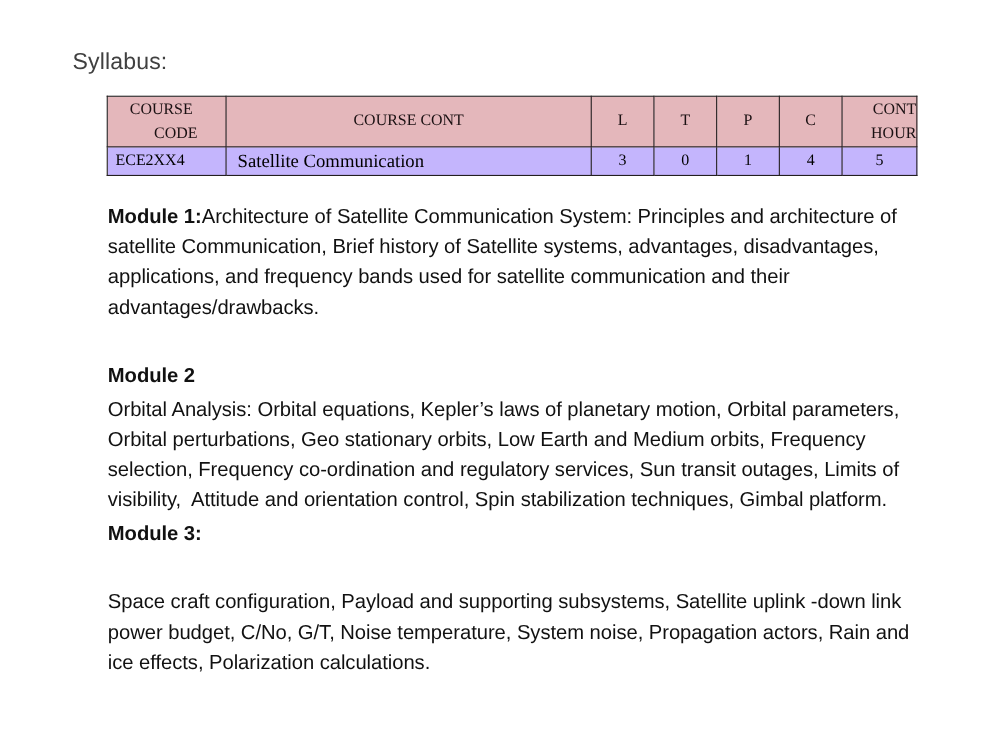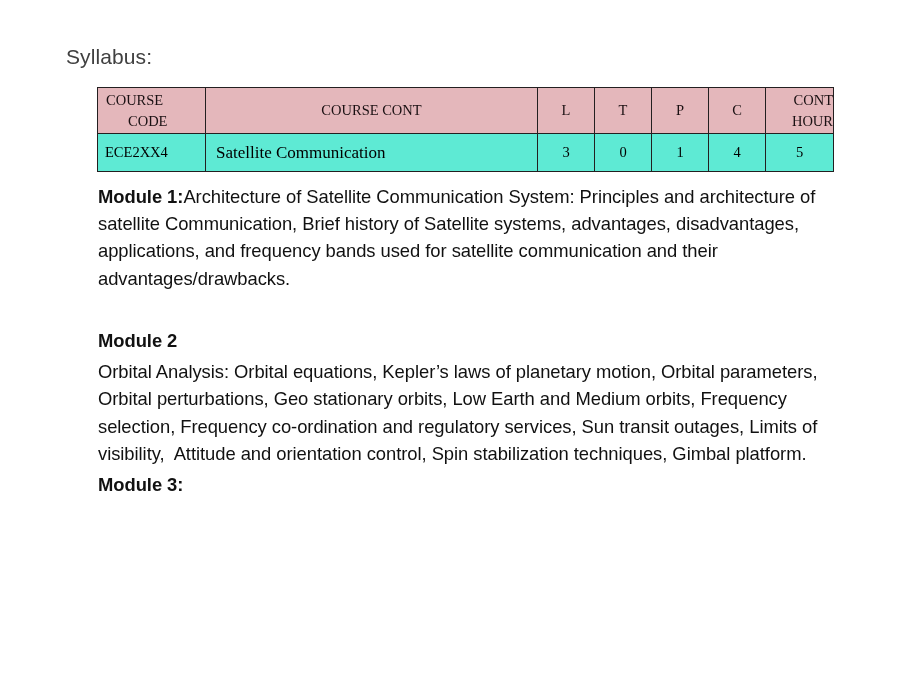--- a/index.html
+++ b/index.html
@@ -58,29 +58,29 @@
   .hdr-row td {
     background: #e4b7bb;
     height: 46px;
     color: #1a1012;
     font-size: 14.5px;
     font-weight: 400;
     line-height: 21px;
     font-family: "Liberation Serif", serif;
   }
   .data-row td {
-    background: #5eead4;
-    height: 38px;
+    background: #c4b5fd;
+    height: 26px;
   }
   .cell-center { text-align: center; }
 
   .hdr-code {
     display: block;
     text-align: left;
-    padding-left: 8px;
+    padding-left: 20px;
   }
   .hdr-code .line2 {
     display: block;
     padding-left: 22px;
   }
   .hdr-cont {
     display: block;
     text-align: right;
     padding-left: 9px;
     line-height: 21px;
@@ -215,16 +215,17 @@
 
     <div class="spacer-line"></div>
 
     <p class="block"><span class="mod-label">Module 2</span></p>
     <p class="block"><span>Orbital Analysis: Orbital equations, Kepler’s laws of planetary motion, Orbital parameters, Orbital perturbations, Geo stationary orbits, Low Earth and Medium orbits, Frequency selection, Frequency co-ordination and regulatory services, Sun transit outages, Limits of visibility,  Attitude and orientation control, Spin stabilization techniques, Gimbal platform.</span></p>
 
     <p class="block"><span class="mod-label">Module 3:</span></p>
 
     <div class="spacer-line"></div>
 
+    <p class="block"><span>Space craft configuration, Payload and supporting subsystems, Satellite uplink -down link power budget, C/No, G/T, Noise temperature, System noise, Propagation actors, Rain and ice effects, Polarization calculations.</span></p>
 
   </div>
 
 </div>
 
 </body></html>

